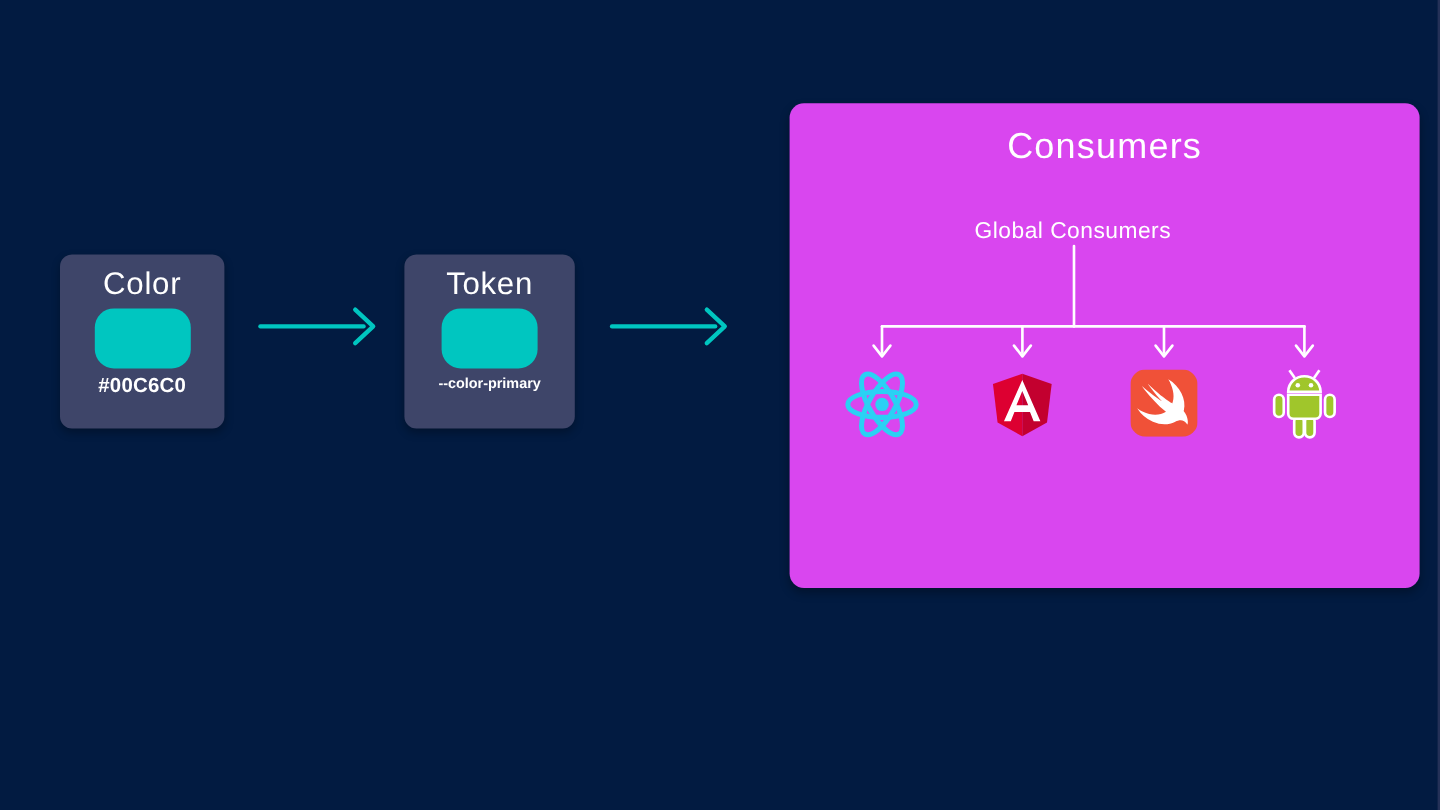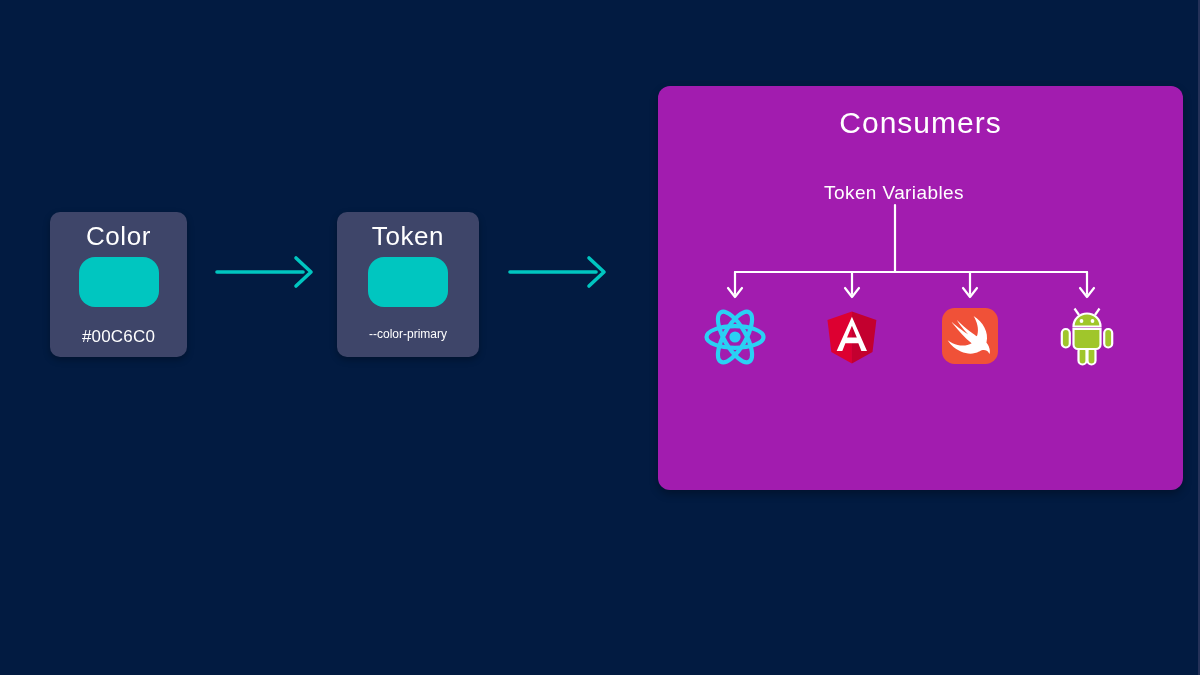--- a/index.html
+++ b/index.html
@@ -14,30 +14,30 @@
   
   .node{
     position:absolute;width:137px;height:145px;background:#3E4569;
     border-radius:10px;box-shadow:0 3px 7px rgba(0,0,0,.28);
     display:flex;flex-direction:column;align-items:center;
   }
   .node.color-node{left:50px;top:212px;}
   .node.token-node{left:337px;top:212px;width:142px;}
   .node-title{margin-top:10px;font-size:26px;font-weight:400;letter-spacing:.6px;line-height:1.15;text-align:right;}
   .swatch{width:80px;height:50px;border-radius:16px;margin-top:5px;background:#00C6C0;}
-  .node-value{margin-top:20px;font-size:17px;letter-spacing:.2px;}
+  .node-value{margin-top:5px;font-size:17px;letter-spacing:.2px;font-weight:bold;}
   .token-node .node-value{font-size:12px;letter-spacing:0;}
 
   
   .overlay{position:absolute;left:0;top:0;width:1200px;height:675px;pointer-events:none;}
 
   
   .panel{
     position:absolute;left:658px;top:86px;width:525px;height:404px;
-    background:#a21caf;border-radius:12px;box-shadow:0 4px 8px rgba(0,0,0,.3);
+    background:#d946ef;border-radius:12px;box-shadow:0 4px 8px rgba(0,0,0,.3);
   }
   .panel-title{
     position:absolute;left:0;right:0;top:104px;transform:translateY(-86px);
     text-align:center;font-size:30px;font-weight:400;letter-spacing:1px;
   }
   
   .panel-title{top:20px;transform:none;}
   .panel-subtitle{
     position:absolute;left:236px;top:96px;transform:translateX(-50%);
     font-size:19px;font-weight:400;letter-spacing:.4px;white-space:nowrap;
@@ -74,21 +74,21 @@
       </g>
       <g>
         <path d="M510 272 H596"></path>
         <path d="M589 258 L604 272 L589 286"></path>
       </g>
     </g>
   </svg>
 
   <div class="panel">
     <div class="panel-title">Consumers</div>
-    <div class="panel-subtitle">Token Variables</div>
+    <div class="panel-subtitle">Global Consumers</div>
 
     <svg class="tree" viewBox="0 0 488 404" xmlns="http://www.w3.org/2000/svg">
       <g stroke="#FFFFFF" stroke-width="2.2" fill="none" stroke-linecap="round" stroke-linejoin="round">
         <path d="M237 119 V186"></path>
         <path d="M77 186 H429"></path>
         <path d="M77 186 V208"></path>
           <path d="M70 202 L77 211 L84 202"></path>
         <path d="M194 186 V208"></path>
           <path d="M187 202 L194 211 L201 202"></path>
         <path d="M312 186 V208"></path>

